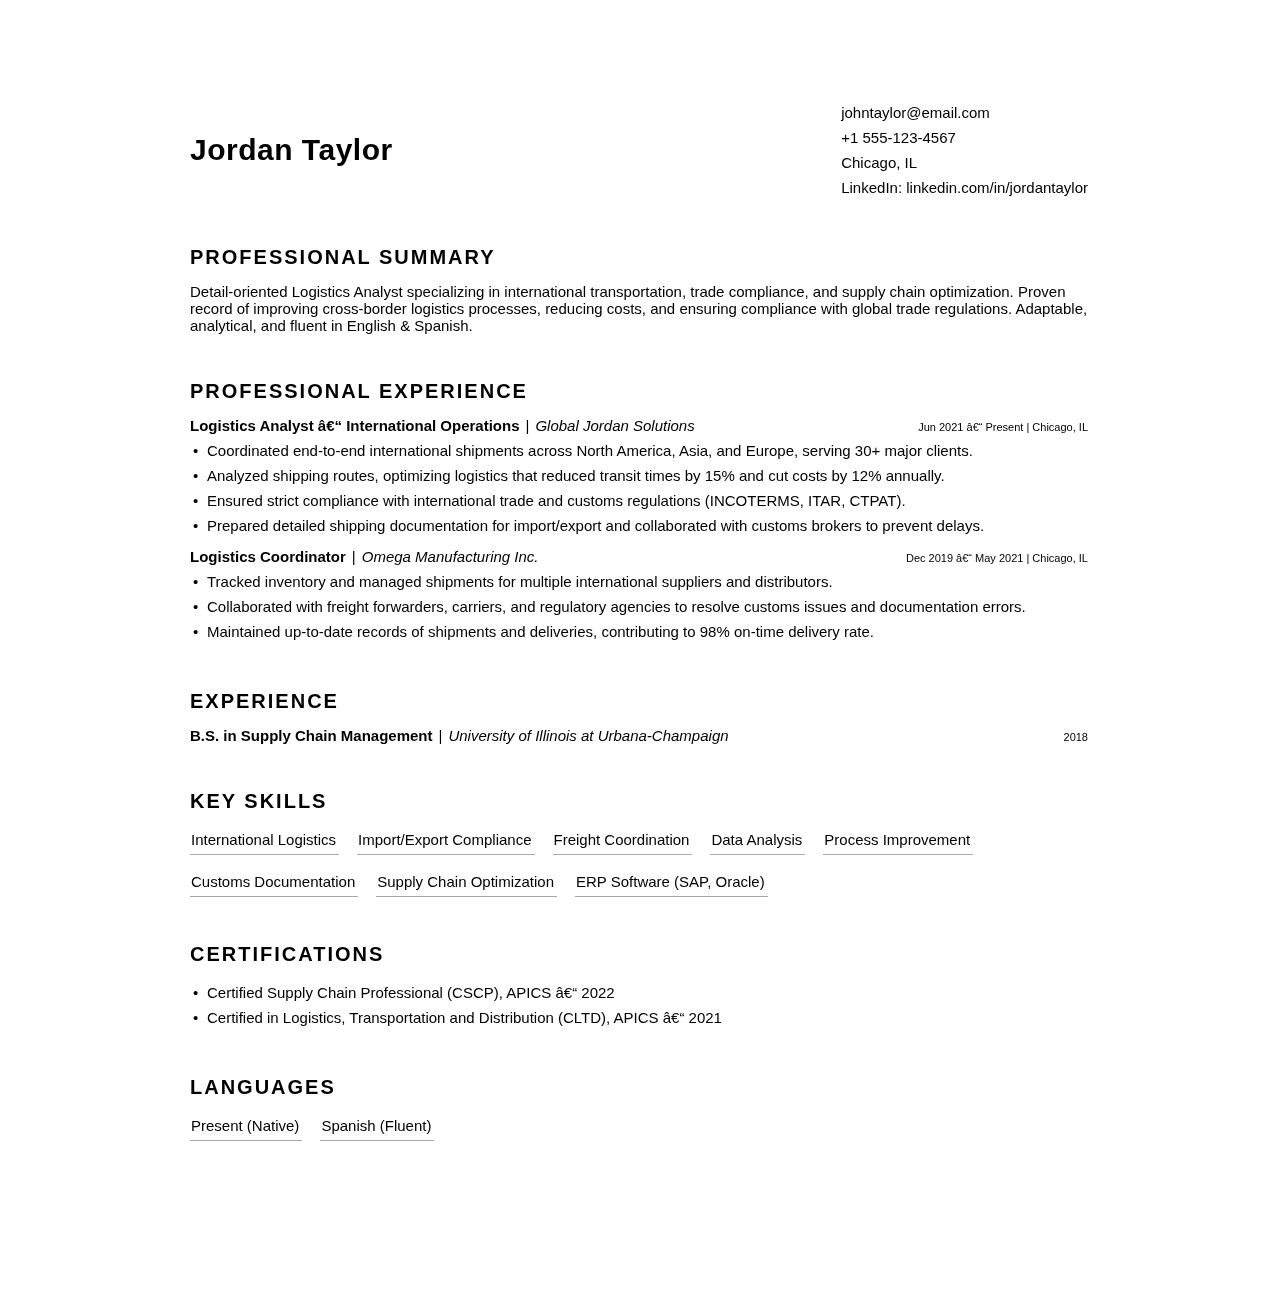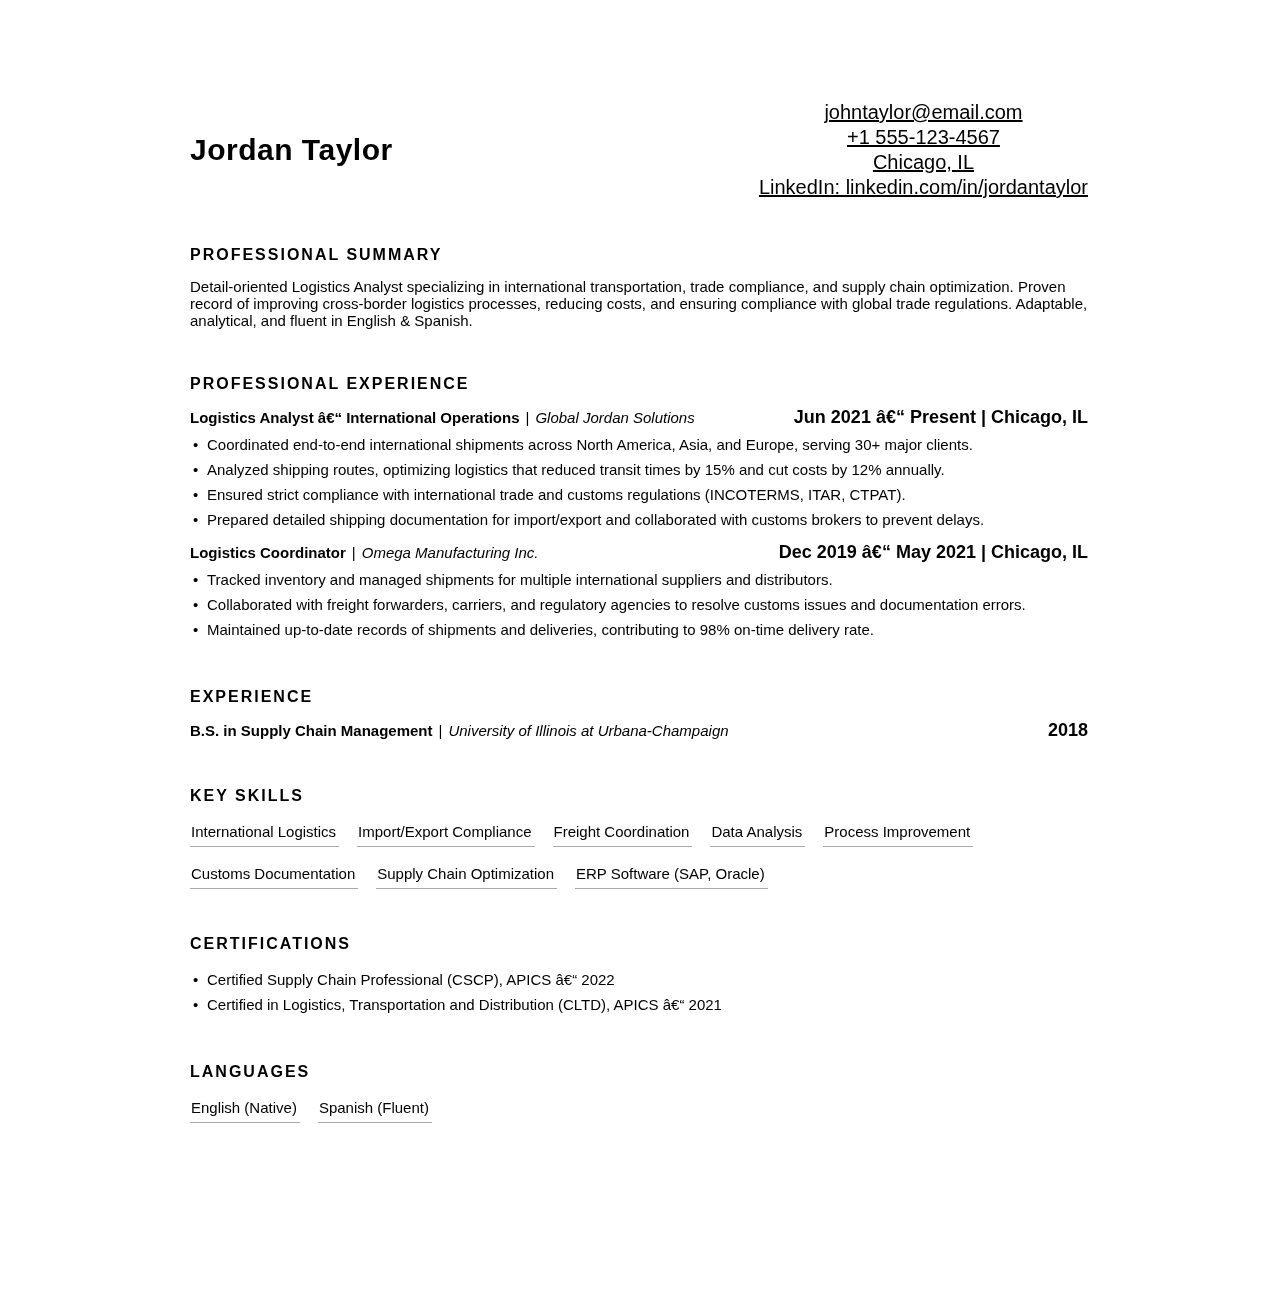--- a/index.html
+++ b/index.html
@@ -10,25 +10,25 @@
     color: #000000;
     font-family: "Liberation Sans", sans-serif;
     position: relative;
     overflow: hidden;
   }
   .page { padding: 100px 190px 0 190px; }
 
   
   .header { display: flex; justify-content: space-between; align-items: center; }
   .name { font-size: 30px; font-weight: bold; letter-spacing: 0.5px; }
-  .contact { text-align: center; font-size: 20px; line-height: 25px; text-decoration: underline; }
+  .contact { text-align: left; font-size: 15px; line-height: 25px; }
 
   
   .section-heading {
-    font-size: 16px;
+    font-size: 20px;
     font-weight: bold;
     letter-spacing: 2px;
     margin-top: 46px;
     margin-bottom: 14px;
   }
 
   .summary-text { font-size: 15px; line-height: 17px; }
 
   
   .job { margin-top: 8px; }
@@ -36,21 +36,21 @@
   .job-header, .edu-row {
     display: flex;
     justify-content: space-between;
     align-items: baseline;
     font-size: 15px;
     margin-bottom: 4px;
   }
   .job-title, .degree { font-weight: bold; }
   .company, .school { font-style: italic; }
   .sep { margin: 0 6px; }
-  .dates, .year { white-space: nowrap; font-size: 18px; font-weight: bold; }
+  .dates, .year { white-space: nowrap; font-size: 11px; }
 
   ul.bullets { list-style: none; }
   ul.bullets li { display: flex; font-size: 15px; line-height: 25px; }
   .bullet-glyph { flex: none; width: 17px; padding-left: 3px; }
 
   .edu-row { margin-top: 8px; }
 
   
   .tag-row {
     display: flex;
@@ -174,18 +174,18 @@
       <li>
           <span class="bullet-glyph">•</span>
           <span>Certified in Logistics, Transportation and Distribution (CLTD), APICS â€“ 2021</span>
         </li>
     </ul>
   </div>
 
   <div class="section">
     <div class="section-heading">LANGUAGES</div>
     <div class="tag-row">
-      <span class="tag">English (Native)</span>
+      <span class="tag">Present (Native)</span>
       <span class="tag">Spanish (Fluent)</span>
     </div>
   </div>
 
 </div>
 
 </body></html>

